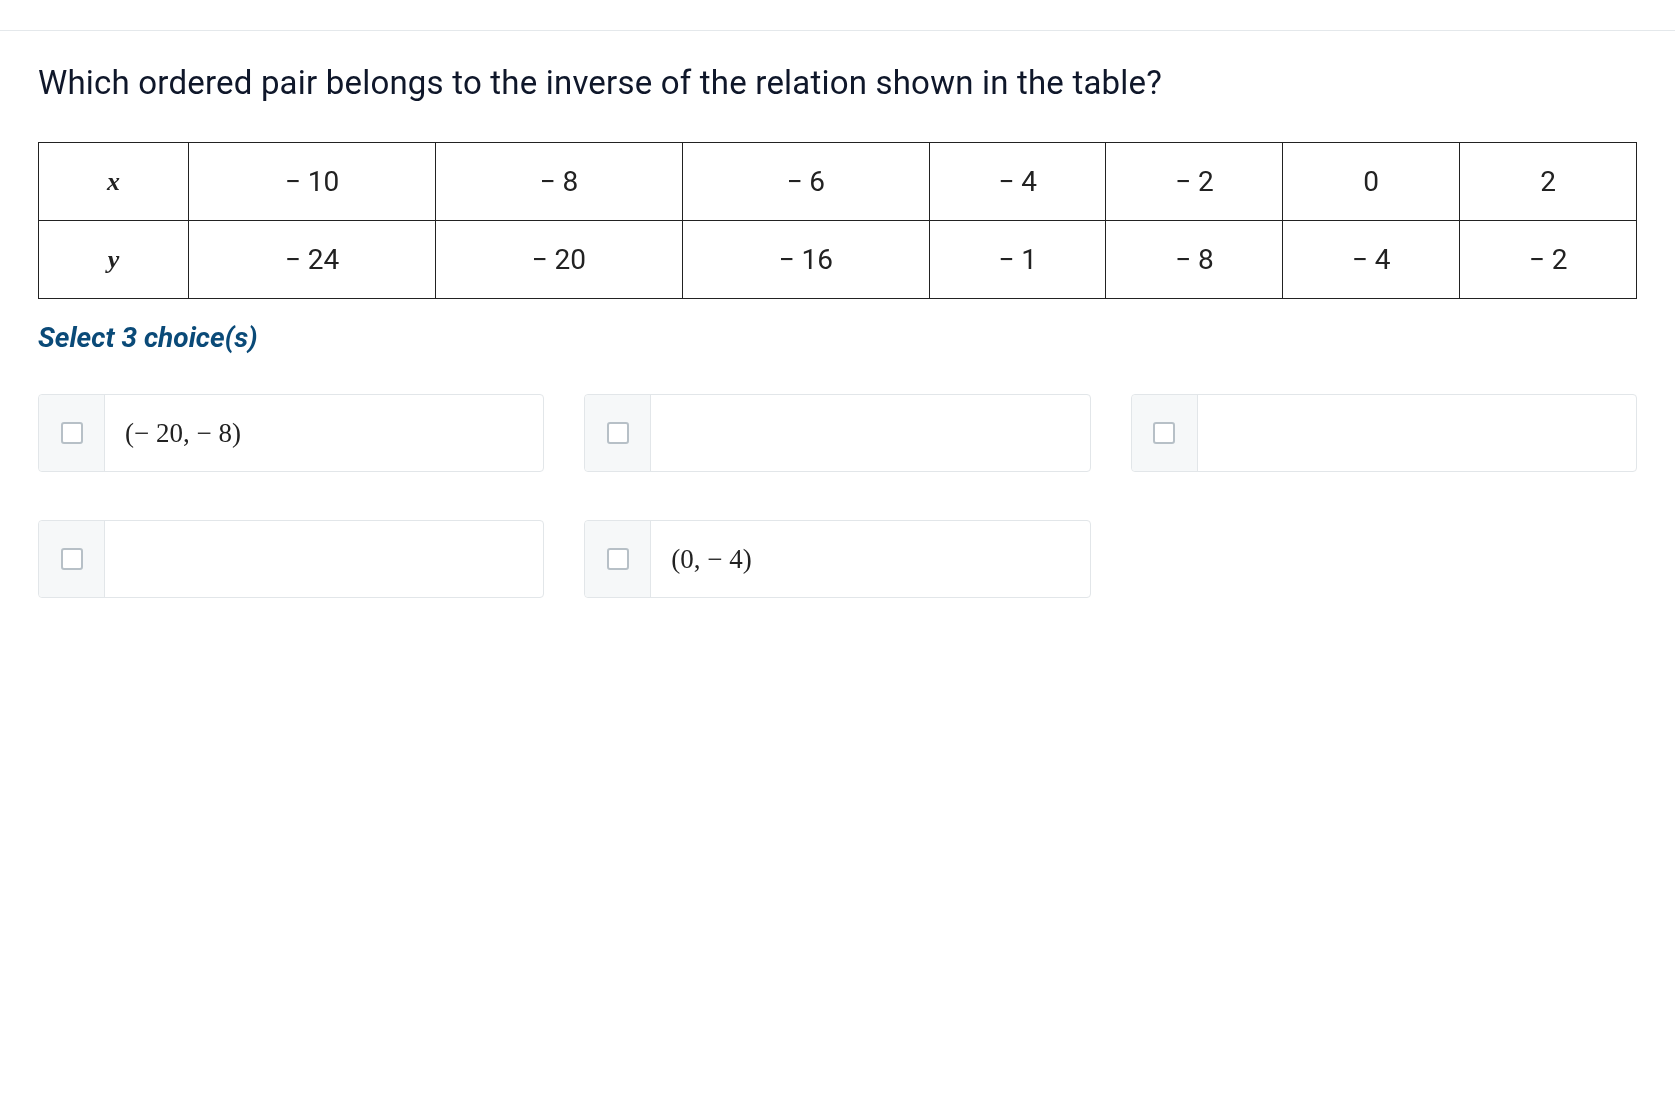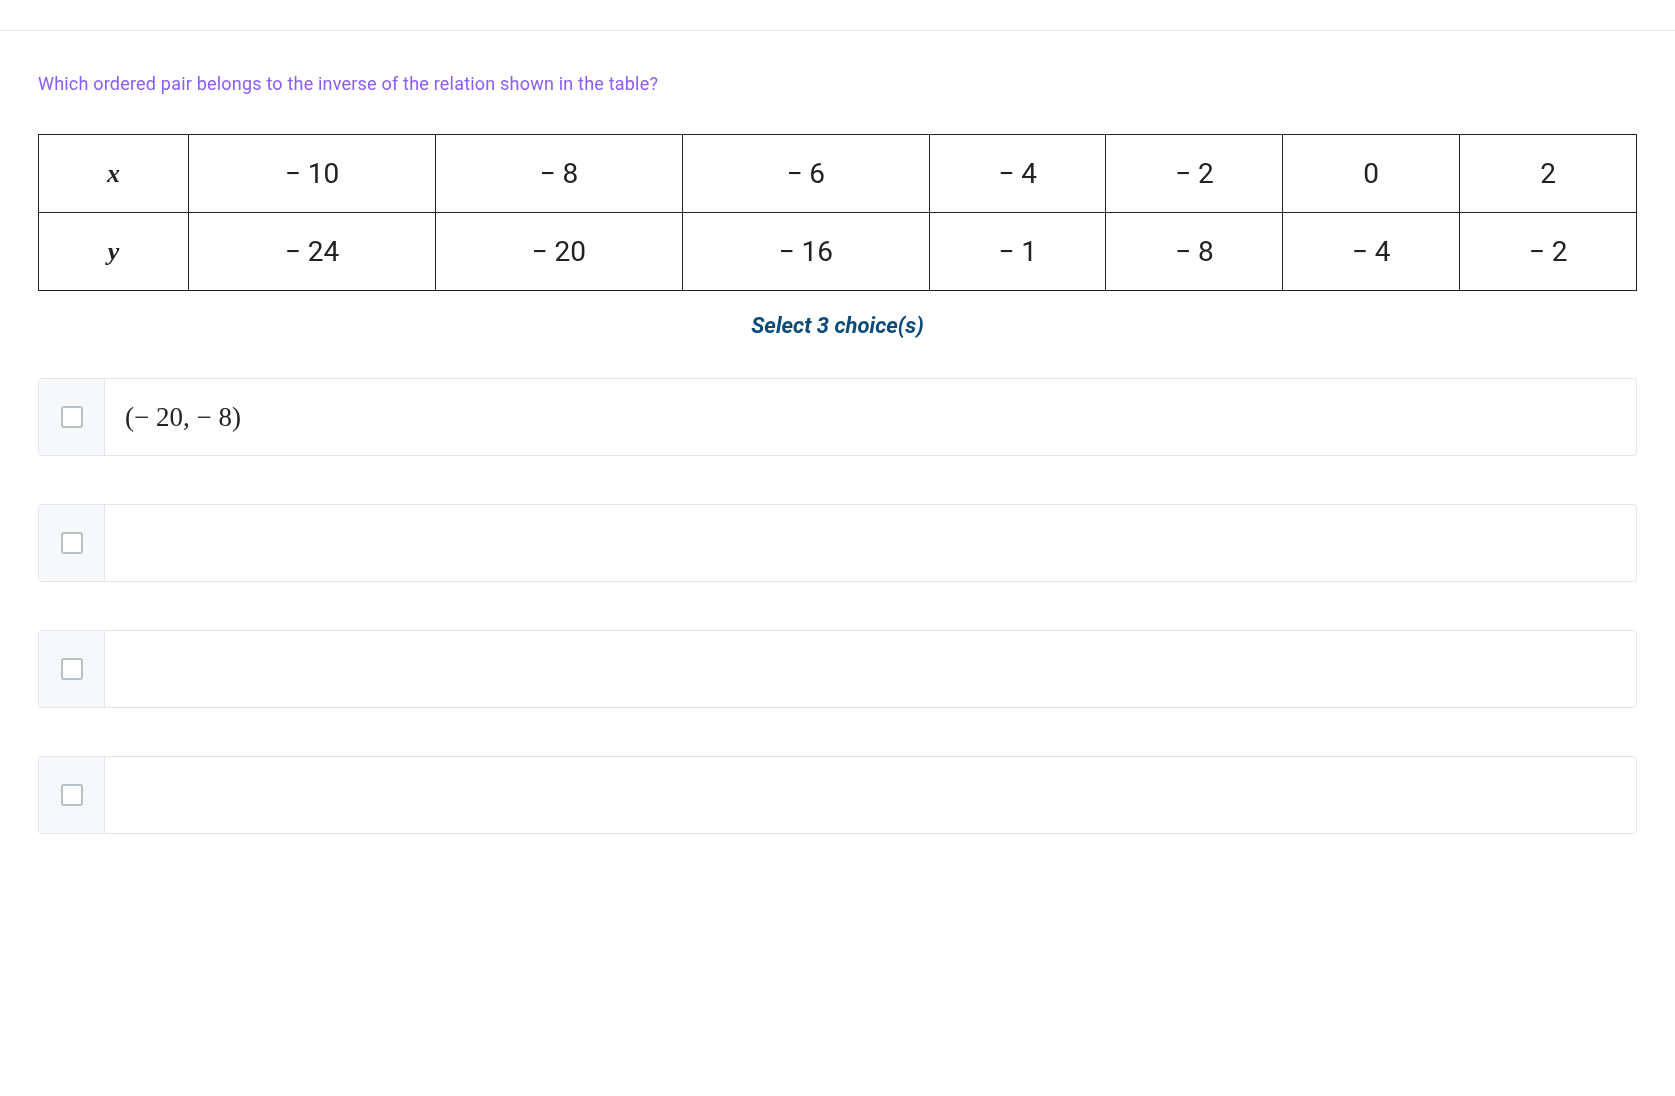--- a/index.html
+++ b/index.html
@@ -12,24 +12,24 @@
     width: 1675px;
   }
   .top-border {
     border-top: 1px solid #e4e8eb;
     margin-top: 30px;
   }
   .content {
     padding: 30px 38px 40px 38px;
   }
   .question {
-    font-size: 18px;
-    color: #8b5cf6;
+    font-size: 33px;
+    color: #0f172a;
     font-weight: 400;
-    margin: 12px 0 40px 0;
+    margin: 2px 0 40px 0;
     letter-spacing: 0.2px;
   }
   table.relation {
     border-collapse: collapse;
     width: 100%;
     margin-bottom: 22px;
   }
   table.relation td {
     border: 1.5px solid #222;
     text-align: center;
@@ -39,30 +39,29 @@
     padding: 22px 0;
   }
   table.relation td.head {
     font-style: italic;
     font-family: "Times New Roman", Times, serif;
     font-weight: bold;
     font-size: 26px;
     width: 150px;
   }
   .select-hint {
-    font-size: 22px;
+    font-size: 28px;
     font-style: italic;
     font-weight: 700;
     color: #0a4a78;
     margin: 0 0 40px 0;
-    text-align: center;
   }
   .options {
     display: grid;
-    grid-template-columns: 1fr;
+    grid-template-columns: 1fr 1fr 1fr;
     column-gap: 40px;
     row-gap: 48px;
   }
   .option {
     display: flex;
     align-items: stretch;
     border: 1px solid #e2e6e9;
     border-radius: 4px;
     background: #ffffff;
     min-height: 78px;
@@ -143,14 +142,20 @@
     <div class="option">
       <div class="check-wrap">
         <div class="check"></div>
       </div>
     </div>
     <div class="option">
       <div class="check-wrap">
         <div class="check"></div>
       </div>
     </div>
+    <div class="option">
+      <div class="check-wrap">
+        <div class="check"></div>
+      </div>
+      <div class="label">(0, − 4)</div>
+    </div>
   </div>
 </div>
 
 </body></html>

